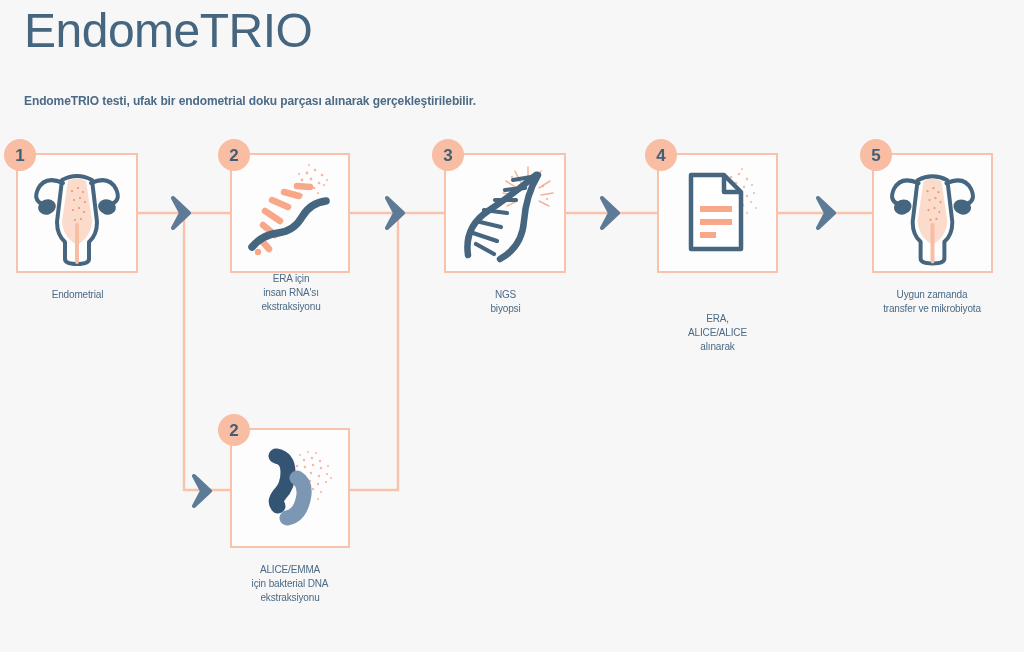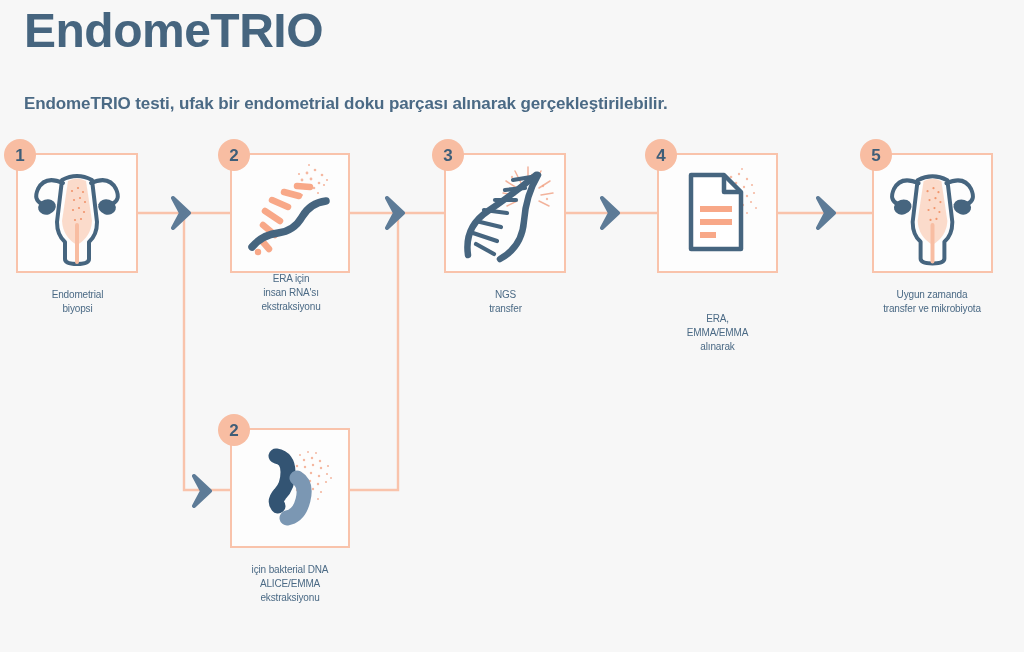--- a/index.html
+++ b/index.html
@@ -10,28 +10,28 @@
     overflow:hidden;
     position:relative;
   }
   #stage{position:relative;width:1024px;height:652px;}
 
   .abs{position:absolute;}
 
   
   #title{
     left:24px;top:2px;
-    font-size:48px;font-weight:bold;
+    font-size:48px;font-weight:normal;
     color:#46657f;
     letter-spacing:-0.5px;
     line-height:1.2;
   }
   #subtitle{
     left:24px;top:94px;
-    font-size:17px;font-weight:bold;
+    font-size:12px;font-weight:bold;
     color:#4b6a85;
     letter-spacing:-0.1px;
     white-space:nowrap;
   }
 
   
   #wires{position:absolute;left:0;top:0;width:1024px;height:652px;}
 
   
   .box{
@@ -119,21 +119,20 @@
 
       <ellipse cx="29" cy="52" rx="9" ry="7.5" fill="#46657f" transform="rotate(-18 29 52)"></ellipse>
       <ellipse cx="89" cy="52" rx="9" ry="7.5" fill="#46657f" transform="rotate(18 89 52)"></ellipse>
 
       <line x1="59" y1="70" x2="59" y2="107" stroke="#f8bda2" stroke-width="4" stroke-linecap="round"></line>
     </svg>
   </div>
   <div class="badge" style="left:4px;top:139px;">1</div>
   <div class="caption" style="left:0px;top:288px;width:155px;">
     <div>Endometrial</div>
-    <div>biyopsi</div>
   </div>
 
   <div class="box" style="left:230px;top:153px;width:120px;height:120px;">
     <svg width="116" height="116" viewBox="0 0 116 116">
 
       <g fill="#f3a183" opacity="0.75">
         <circle cx="75" cy="18" r="1.4"></circle>
           <circle cx="83" cy="15" r="1.3"></circle>
           <circle cx="90" cy="20" r="1.3"></circle>
         <circle cx="70" cy="25" r="1.4"></circle>
@@ -201,21 +200,21 @@
         <line x1="67" y1="25" x2="85" y2="22"></line>
       </g>
 
       <path d="M22 100 q-4 -28 20 -44 q24 -16 48 -36" fill="none" stroke="#46657f" stroke-width="6.5" stroke-linecap="round"></path>
       <path d="M54 104 q22 -12 24 -38 q2 -26 14 -46" fill="none" stroke="#46657f" stroke-width="6.5" stroke-linecap="round"></path>
     </svg>
   </div>
   <div class="badge" style="left:432px;top:139px;">3</div>
   <div class="caption" style="left:428px;top:288px;width:155px;">
     <div>NGS</div>
-    <div>transfer</div>
+    <div>biyopsi</div>
   </div>
 
   <div class="box" style="left:657px;top:153px;width:121px;height:120px;">
     <svg width="117" height="116" viewBox="0 0 117 116">
 
       <g fill="#f3a183" opacity="0.72">
         <circle cx="72" cy="22" r="1.3"></circle>
           <circle cx="80" cy="19" r="1.2"></circle>
           <circle cx="88" cy="24" r="1.2"></circle>
         <circle cx="68" cy="30" r="1.3"></circle>
@@ -243,21 +242,21 @@
       <g stroke="#f8a888" stroke-width="6" stroke-linecap="butt">
         <line x1="41" y1="54" x2="73" y2="54"></line>
         <line x1="41" y1="67" x2="73" y2="67"></line>
         <line x1="41" y1="80" x2="57" y2="80"></line>
       </g>
     </svg>
   </div>
   <div class="badge" style="left:645px;top:139px;">4</div>
   <div class="caption" style="left:640px;top:288px;width:155px;margin-top:24px;">
     <div>ERA,</div>
-    <div>EMMA/EMMA</div>
+    <div>ALICE/ALICE</div>
     <div>alınarak</div>
   </div>
 
   <div class="box" style="left:872px;top:153px;width:121px;height:120px;">
     <svg width="117" height="116" viewBox="0 0 118 116">
       <path d="M50 26 q9 -5 18 0 l6 40 q-1 16 -15 24 q-14 -8 -15 -24 z" fill="#fbd9c8" opacity="0.95"></path>
       <g fill="#f08a5d" opacity="0.85">
         <circle cx="54" cy="36" r="1.1"></circle>
           <circle cx="60" cy="33" r="1.1"></circle>
           <circle cx="65" cy="37" r="1.1"></circle>
@@ -321,22 +320,22 @@
           <circle cx="59" cy="48" r="1.0"></circle>
       </g>
 
       <path d="M44 26 q12 2 12 16 q0 14 -8 22 q-6 7 -2 12" fill="none" stroke="#335473" stroke-width="15" stroke-linecap="round"></path>
 
       <path d="M65 48 q10 6 6 22 q-4 16 -16 18" fill="none" stroke="#7b97b3" stroke-width="15" stroke-linecap="round"></path>
     </svg>
   </div>
   <div class="badge" style="left:218px;top:414px;">2</div>
   <div class="caption" style="left:195px;top:563px;width:190px;">
+    <div>ALICE/EMMA</div>
     <div>için bakterial DNA</div>
-    <div>ALICE/EMMA</div>
     <div>ekstraksiyonu</div>
   </div>
 
   <svg class="chev" style="left:171px;top:196px;" width="26" height="34" viewBox="0 0 26 34">
     <path d="M2 2 L18 17 L2 32 L10 17 Z" fill="#5d7b97" stroke="#5d7b97" stroke-width="4" stroke-linejoin="round"></path>
   </svg>
 
   <svg class="chev" style="left:385px;top:196px;" width="26" height="34" viewBox="0 0 26 34">
     <path d="M2 2 L18 17 L2 32 L10 17 Z" fill="#5d7b97" stroke="#5d7b97" stroke-width="4" stroke-linejoin="round"></path>
   </svg>

